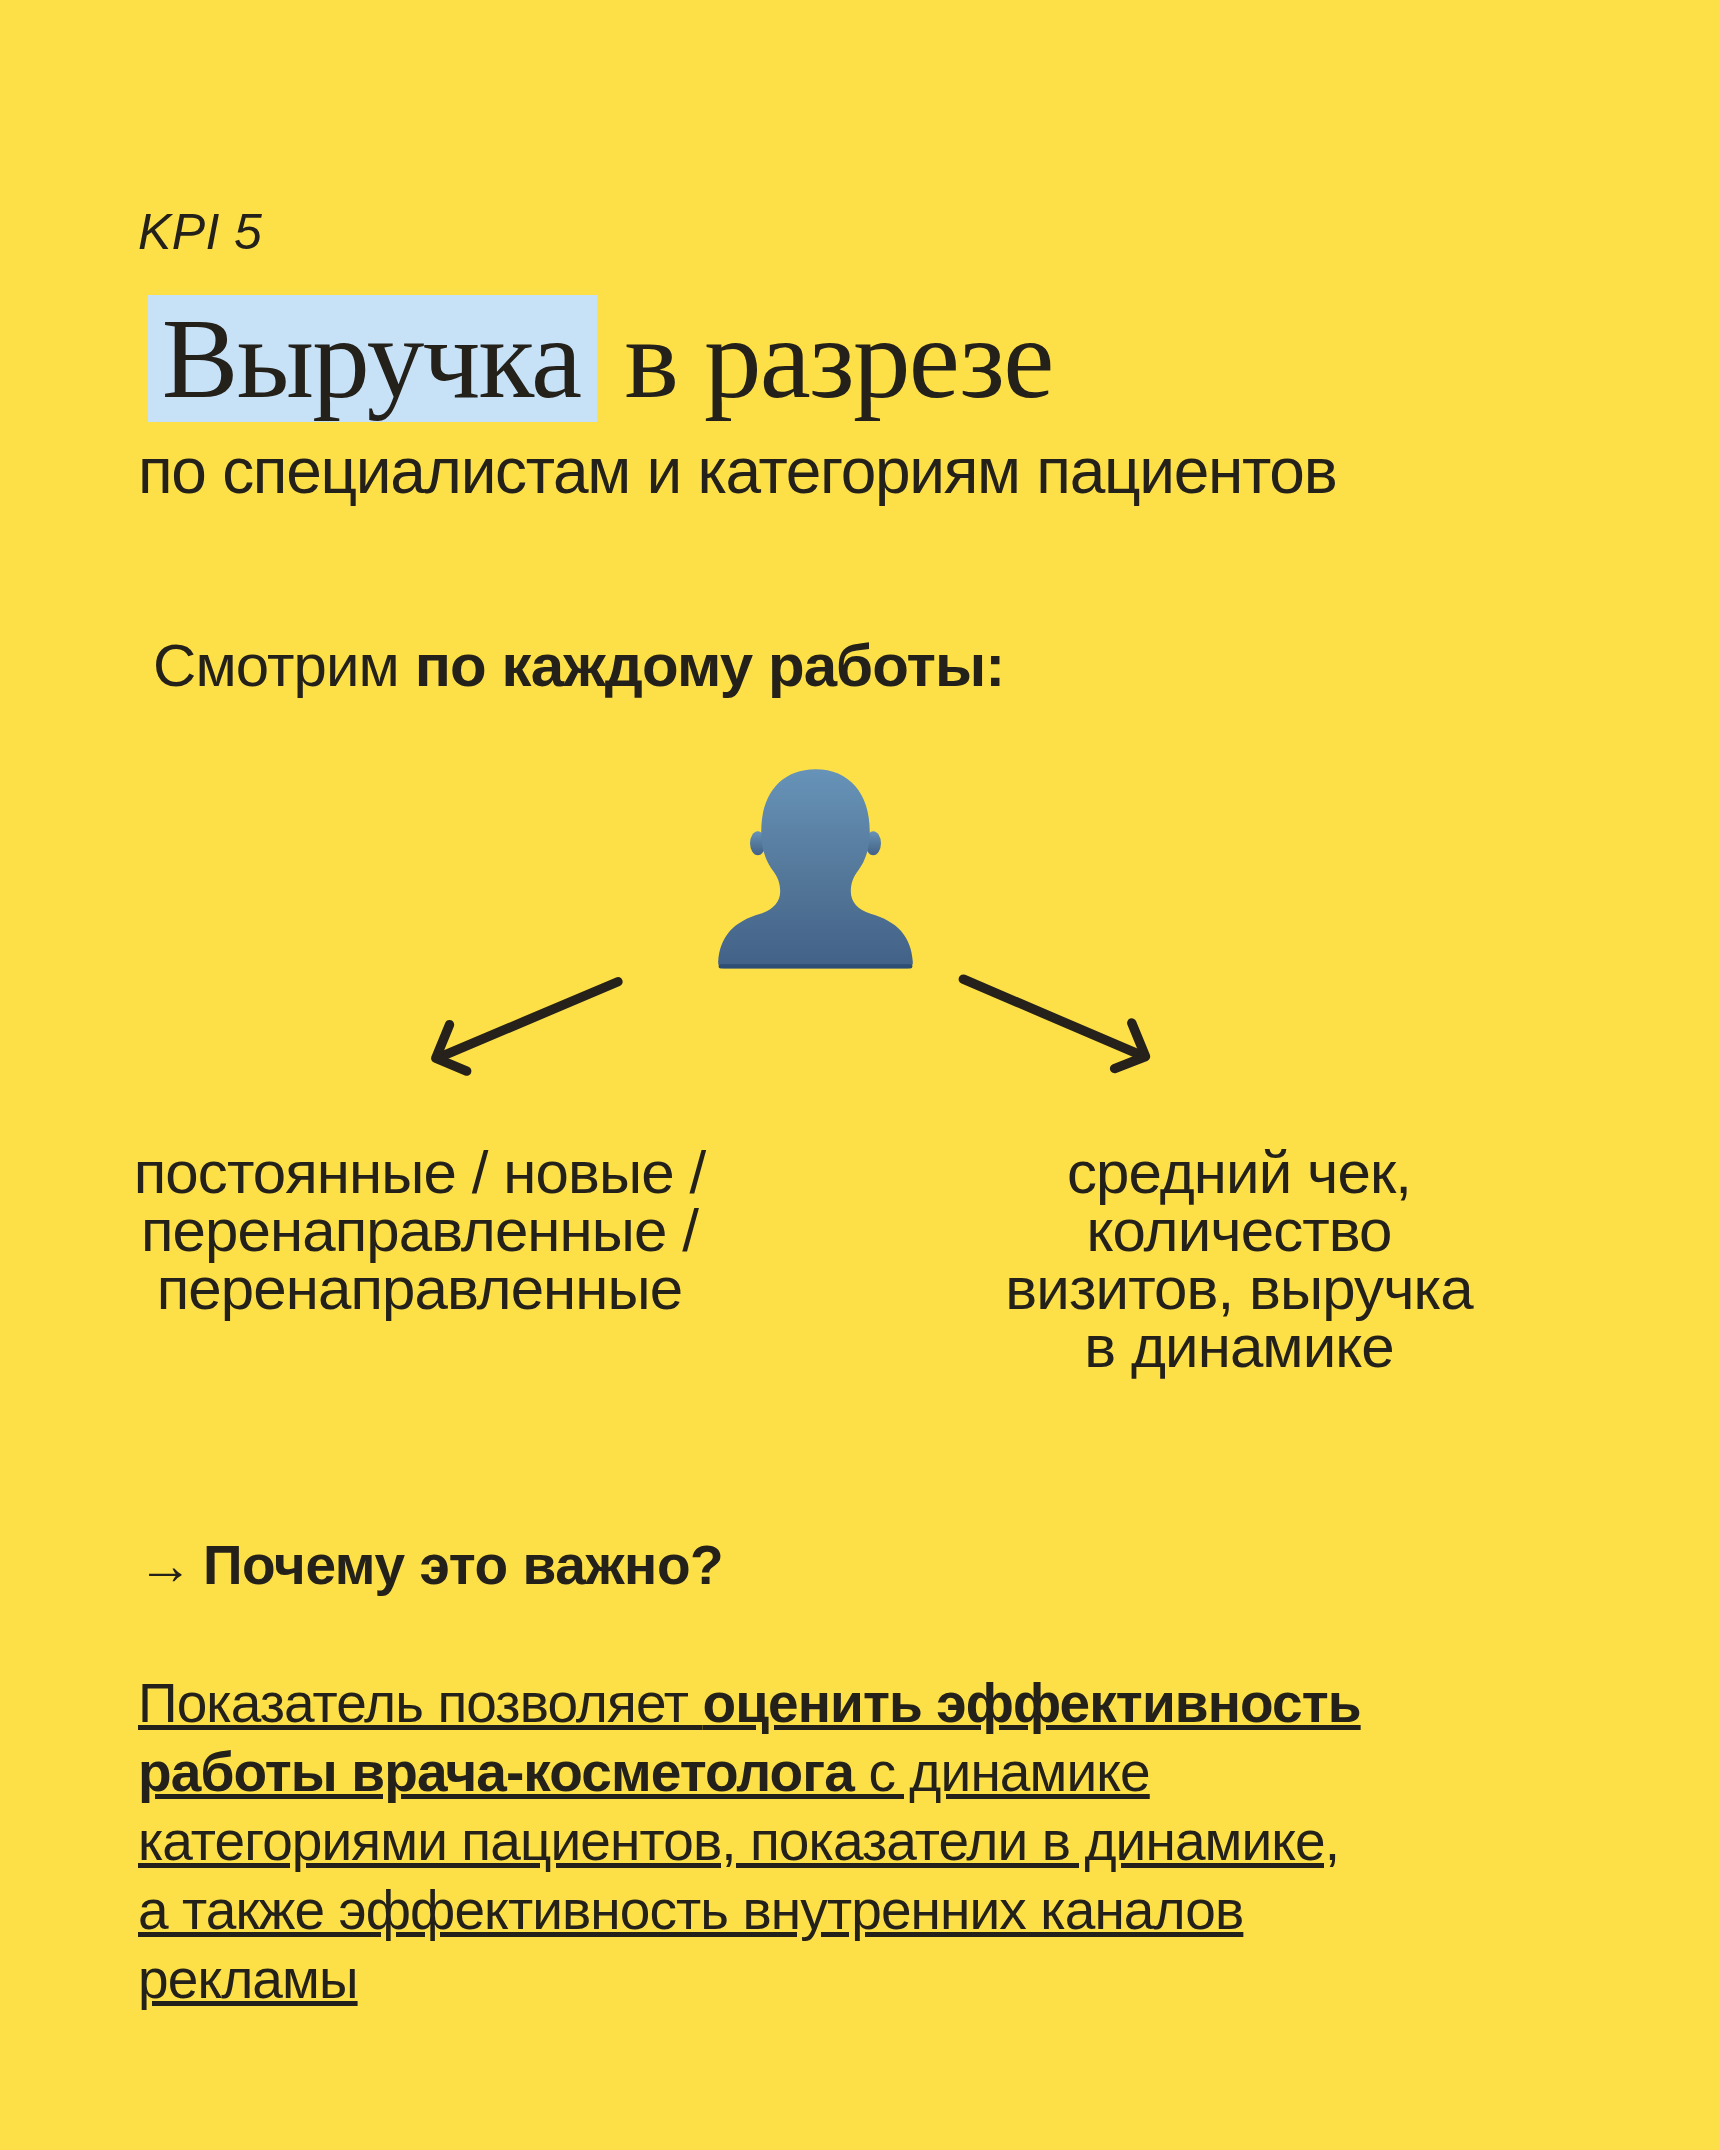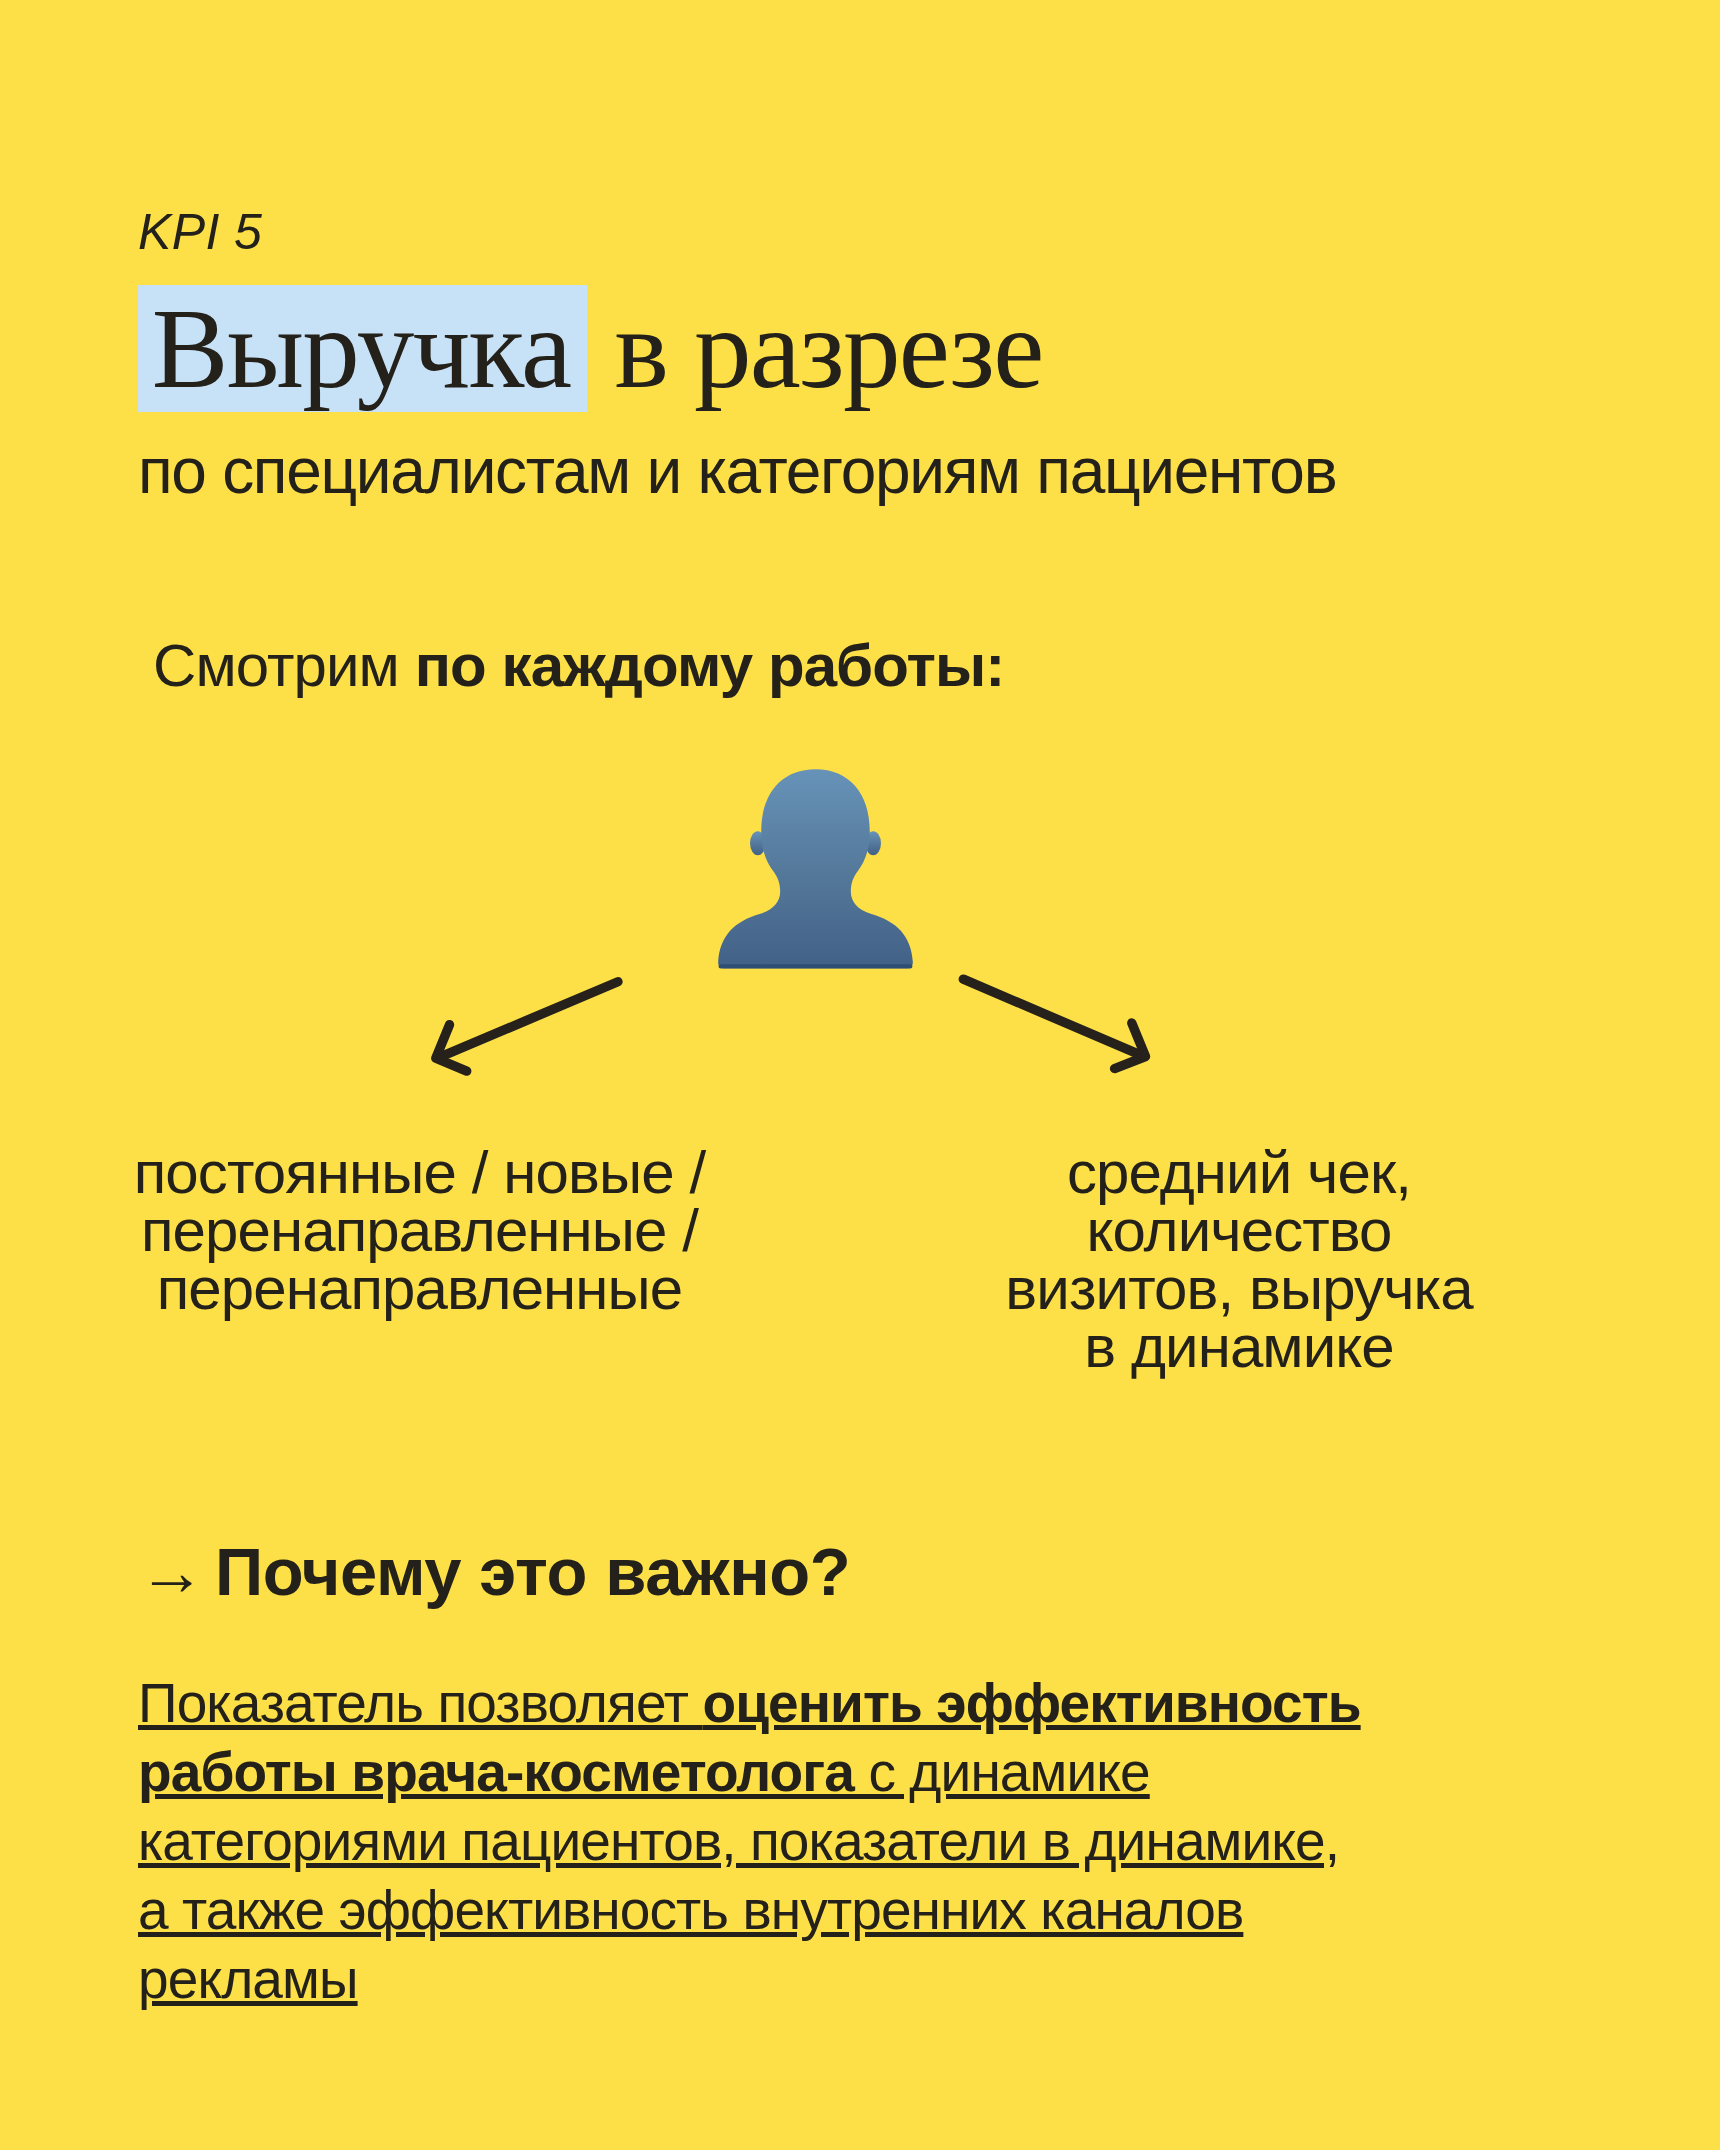--- a/index.html
+++ b/index.html
@@ -24,21 +24,21 @@
   .title {
     position: absolute;
     left: 136px;
     top: 282px;
     font-family: "Liberation Serif", serif;
     font-size: 115px;
     font-weight: 500;
     line-height: 129px;
     letter-spacing: -1.7px;
     white-space: nowrap;
-    margin: 2px;
+    margin: 12px;
   }
   .title .hl {
     background: #c7e1f7;
     padding: 0 17px 0 13.8px;
   }
   .subtitle {
     position: absolute;
     left: 138px;
     top: 434px;
     font-size: 64px;
@@ -75,21 +75,21 @@
     font-size: 60px;
     line-height: 58px;
     letter-spacing: -0.9px;
   }
   .col-left  { left: 114px;  width: 611px; }
   .col-right { left: 925px; width: 628px; }
   .why-heading {
     position: absolute;
     left: 138px;
     top: 1533px;
-    font-size: 67px;
+    font-size: 55px;
     letter-spacing: -0.4px;
     white-space: nowrap;
   }
   .why-heading .arrow-glyph {
     font-weight: 400;
     margin-right: 10.3px;
   }
   .para {
     position: absolute;
     left: 138px;

